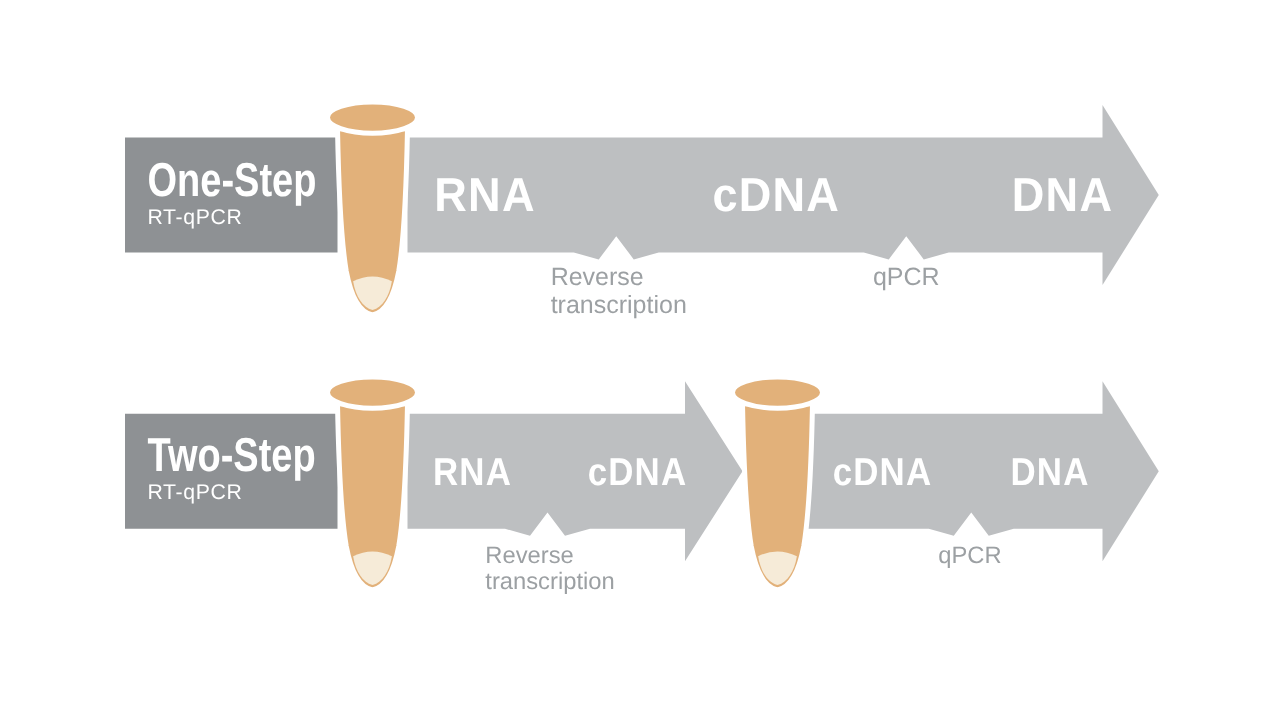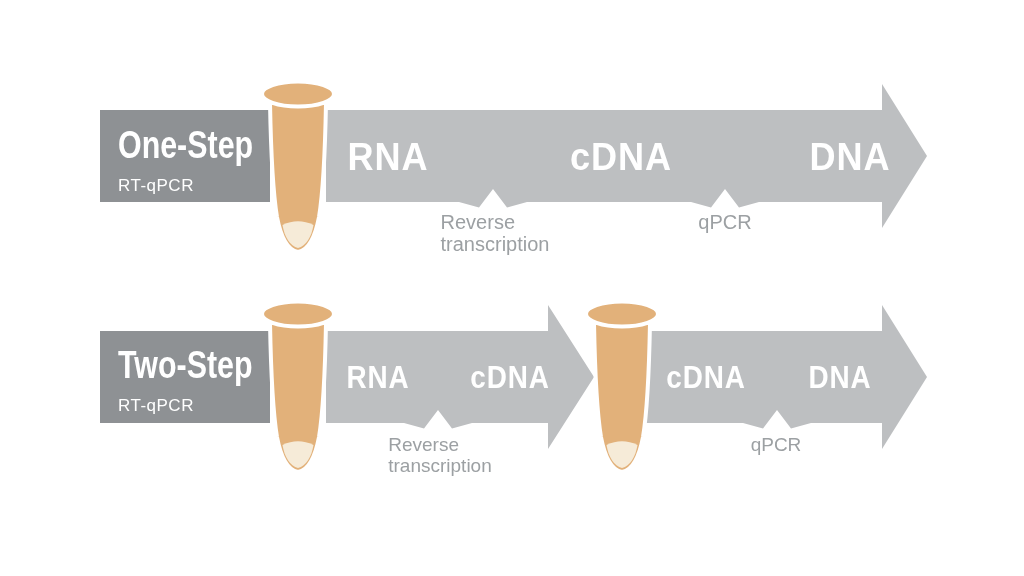--- a/index.html
+++ b/index.html
@@ -11,21 +11,21 @@
   .canvas svg{position:absolute;left:0;top:0;}
 
   
   .row-title{
     position:absolute;left:118px;color:var(--stage-text,#fff);
     font-size:38px;font-weight:bold;line-height:38px;white-space:nowrap;
     transform:scaleX(0.8);transform-origin:left center;
   }
   .row-subtitle{
     position:absolute;left:118px;color:var(--stage-text,#fff);
-    font-size:17px;line-height:17px;letter-spacing:.5px;white-space:nowrap;margin-top:12px;
+    font-size:17px;line-height:17px;letter-spacing:.5px;white-space:nowrap;
   }
   .t1-title{top:126px;} .t1-sub{top:165px;}
   .t2-title{top:346px;} .t2-sub{top:385px;}
 
   
   .stage-label{
     position:absolute;color:var(--stage-text,#fff);font-weight:bold;
     white-space:nowrap;letter-spacing:1px;
   }
   .fs-lg{font-size:38px;transform:translate(-50%,-50%) scaleX(0.95);}

